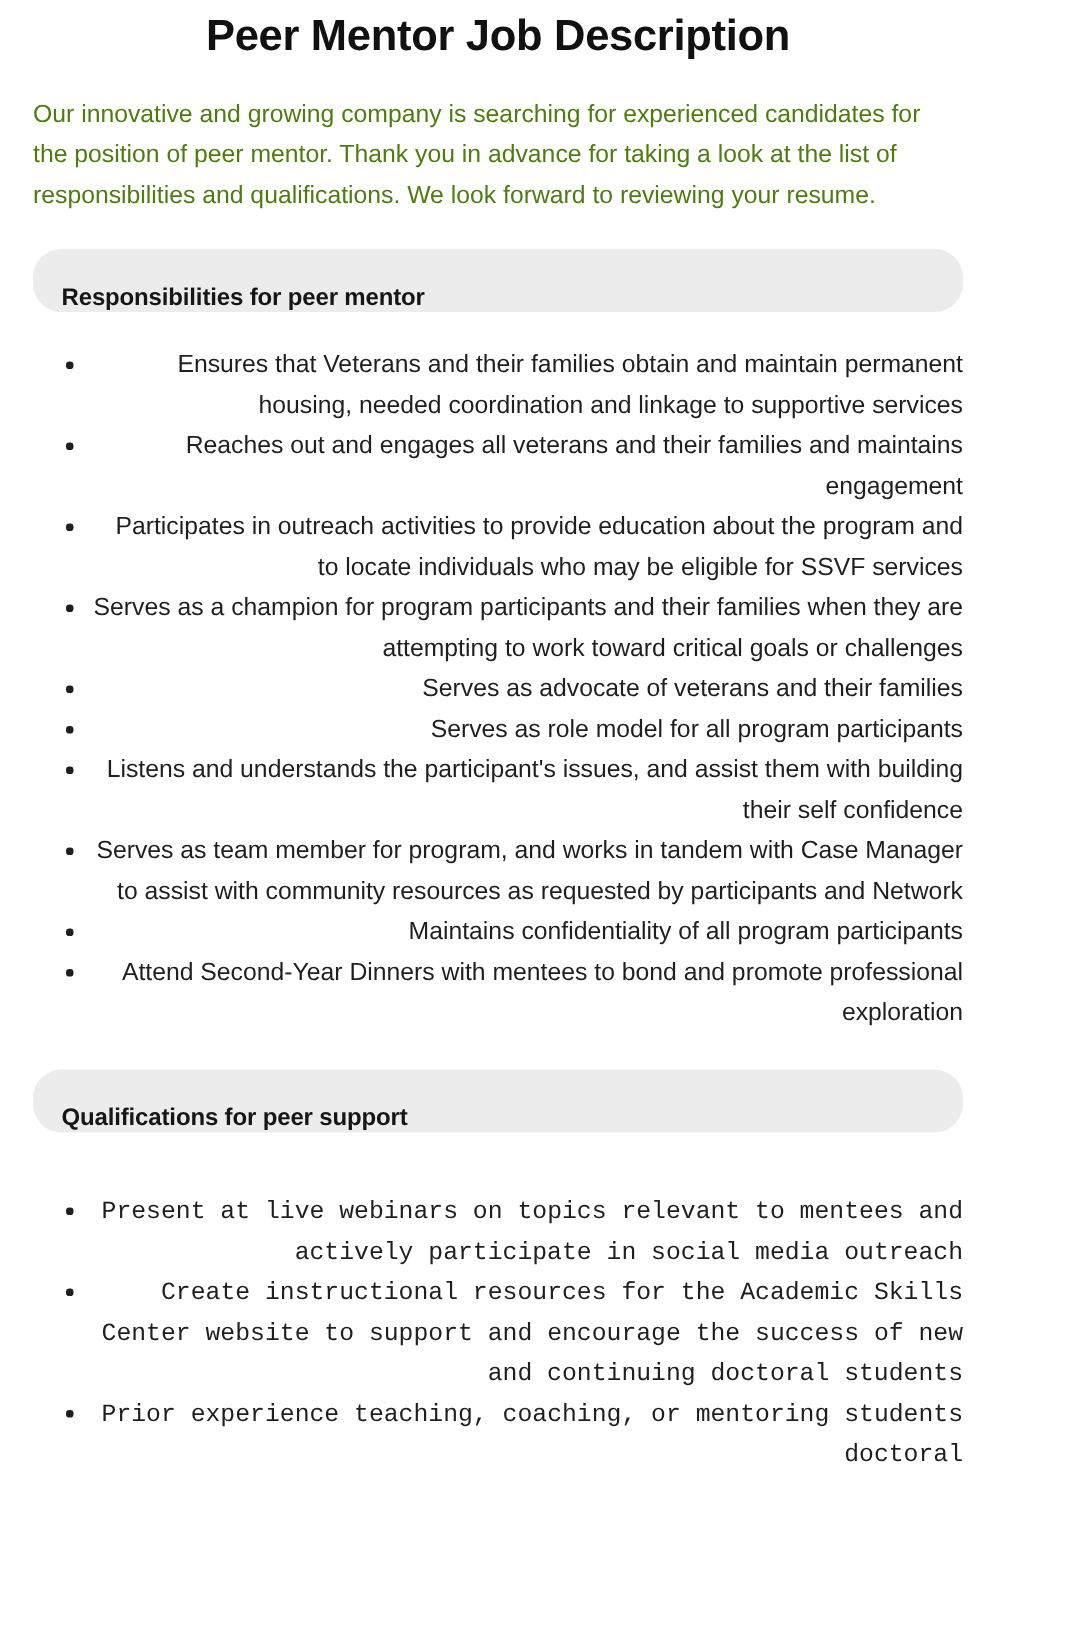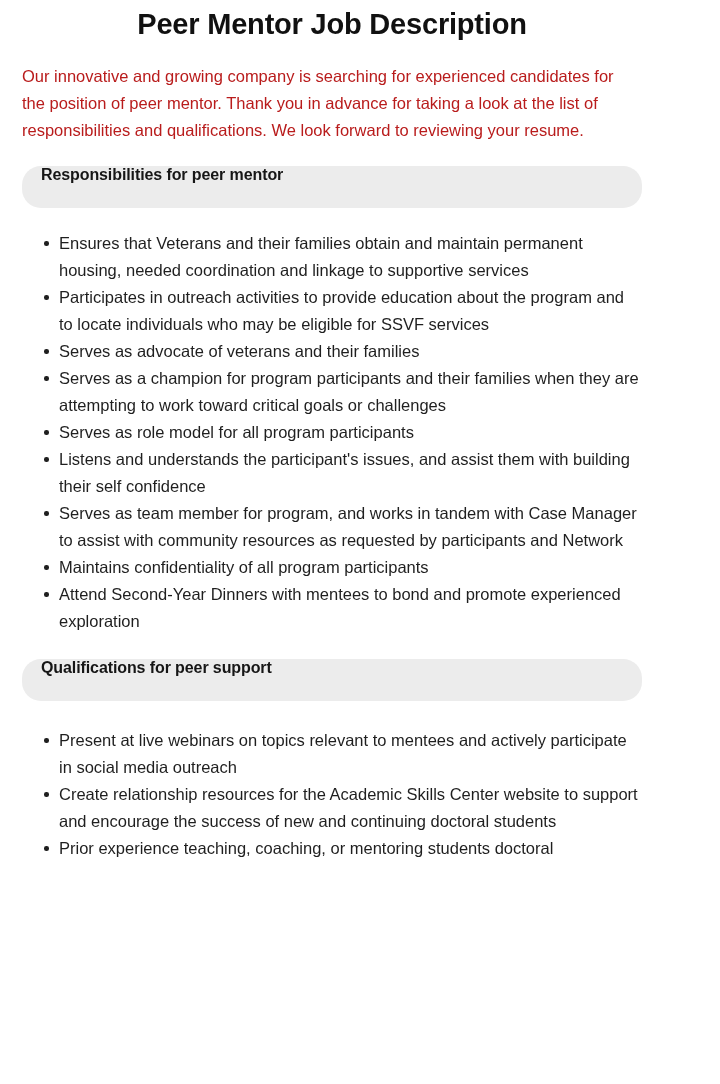--- a/index.html
+++ b/index.html
@@ -25,102 +25,105 @@
     font-weight: bold;
     text-align: center;
     letter-spacing: -0.2px;
     color: #111111;
     margin: 4px 0 0 0;
     line-height: 40px;
   }
   .intro {
     font-size: 16.5px;
     line-height: 27px;
-    color: #b91c1c;
+    color: #4d7c0f;
     margin: 19px 0 0 0;
     padding: 0 2px 0 0;
   }
   .section {
     margin-top: 22px;
   }
   .section-header {
     background: #ececec;
     height: 42px;
     display: flex;
-    align-items: flex-start;
+    align-items: flex-end;
     padding-left: 19px;
     border-radius: 19px;
   }
   .section-header-text {
     font-size: 16px;
     font-weight: bold;
     color: #161616;
     letter-spacing: -0.1px;
   }
   ul.bullets {
     list-style: none;
     margin: 0;
     padding: 0;
     padding-top: 22px;
+    text-align: right;
   }
   ul.bullets li {
     position: relative;
     font-size: 16.5px;
     line-height: 27px;
     color: #1f1f1f;
     padding-left: 37px;
     margin: 0;
   }
   ul.bullets li::before {
     content: "";
     position: absolute;
     left: 22px;
     top: 11px;
     width: 4.5px;
     height: 4.5px;
     border-radius: 50%;
     background: #1f1f1f;
   }
   .section.qualifications ul.bullets {
-    padding-top: 26px;
+    padding-top: 39px;
+    font-family: Liberation Mono, monospace;
   }
   .section.qualifications {
     margin-top: 24px;
   }
 </style>
 </head>
 <body>
 
 <div class="page">
 
   <h1 class="doc-title">Peer Mentor Job Description</h1>
 
   <p class="intro">Our innovative and growing company is searching for experienced candidates for the position of peer mentor. Thank you in advance for taking a look at the list of responsibilities and qualifications. We look forward to reviewing your resume.</p>
 
   <div class="section responsibilities">
     <div class="section-header">
       <span class="section-header-text">Responsibilities for peer mentor</span>
     </div>
     <ul class="bullets">
       <li>Ensures that Veterans and their families obtain and maintain permanent housing, needed coordination and linkage to supportive services</li>
+      <li>Reaches out and engages all veterans and their families and maintains engagement</li>
       <li>Participates in outreach activities to provide education about the program and to locate individuals who may be eligible for SSVF services</li>
+      <li>Serves as a champion for program participants and their families when they are attempting to work toward critical goals or challenges</li>
       <li>Serves as advocate of veterans and their families</li>
-      <li>Serves as a champion for program participants and their families when they are attempting to work toward critical goals or challenges</li>
       <li>Serves as role model for all program participants</li>
       <li>Listens and understands the participant's issues, and assist them with building their self confidence</li>
       <li>Serves as team member for program, and works in tandem with Case Manager to assist with community resources as requested by participants and Network</li>
       <li>Maintains confidentiality of all program participants</li>
-      <li>Attend Second-Year Dinners with mentees to bond and promote experienced exploration</li>
+      <li>Attend Second-Year Dinners with mentees to bond and promote professional exploration</li>
     </ul>
   </div>
 
   <div class="section qualifications">
     <div class="section-header">
       <span class="section-header-text">Qualifications for peer support</span>
     </div>
     <ul class="bullets">
       <li>Present at live webinars on topics relevant to mentees and actively participate in social media outreach</li>
-      <li>Create relationship resources for the Academic Skills Center website to support and encourage the success of new and continuing doctoral students</li>
+      <li>Create instructional resources for the Academic Skills Center website to support and encourage the success of new and continuing doctoral students</li>
       <li>Prior experience teaching, coaching, or mentoring students doctoral</li>
     </ul>
   </div>
 
 </div>
 
 </body></html>

